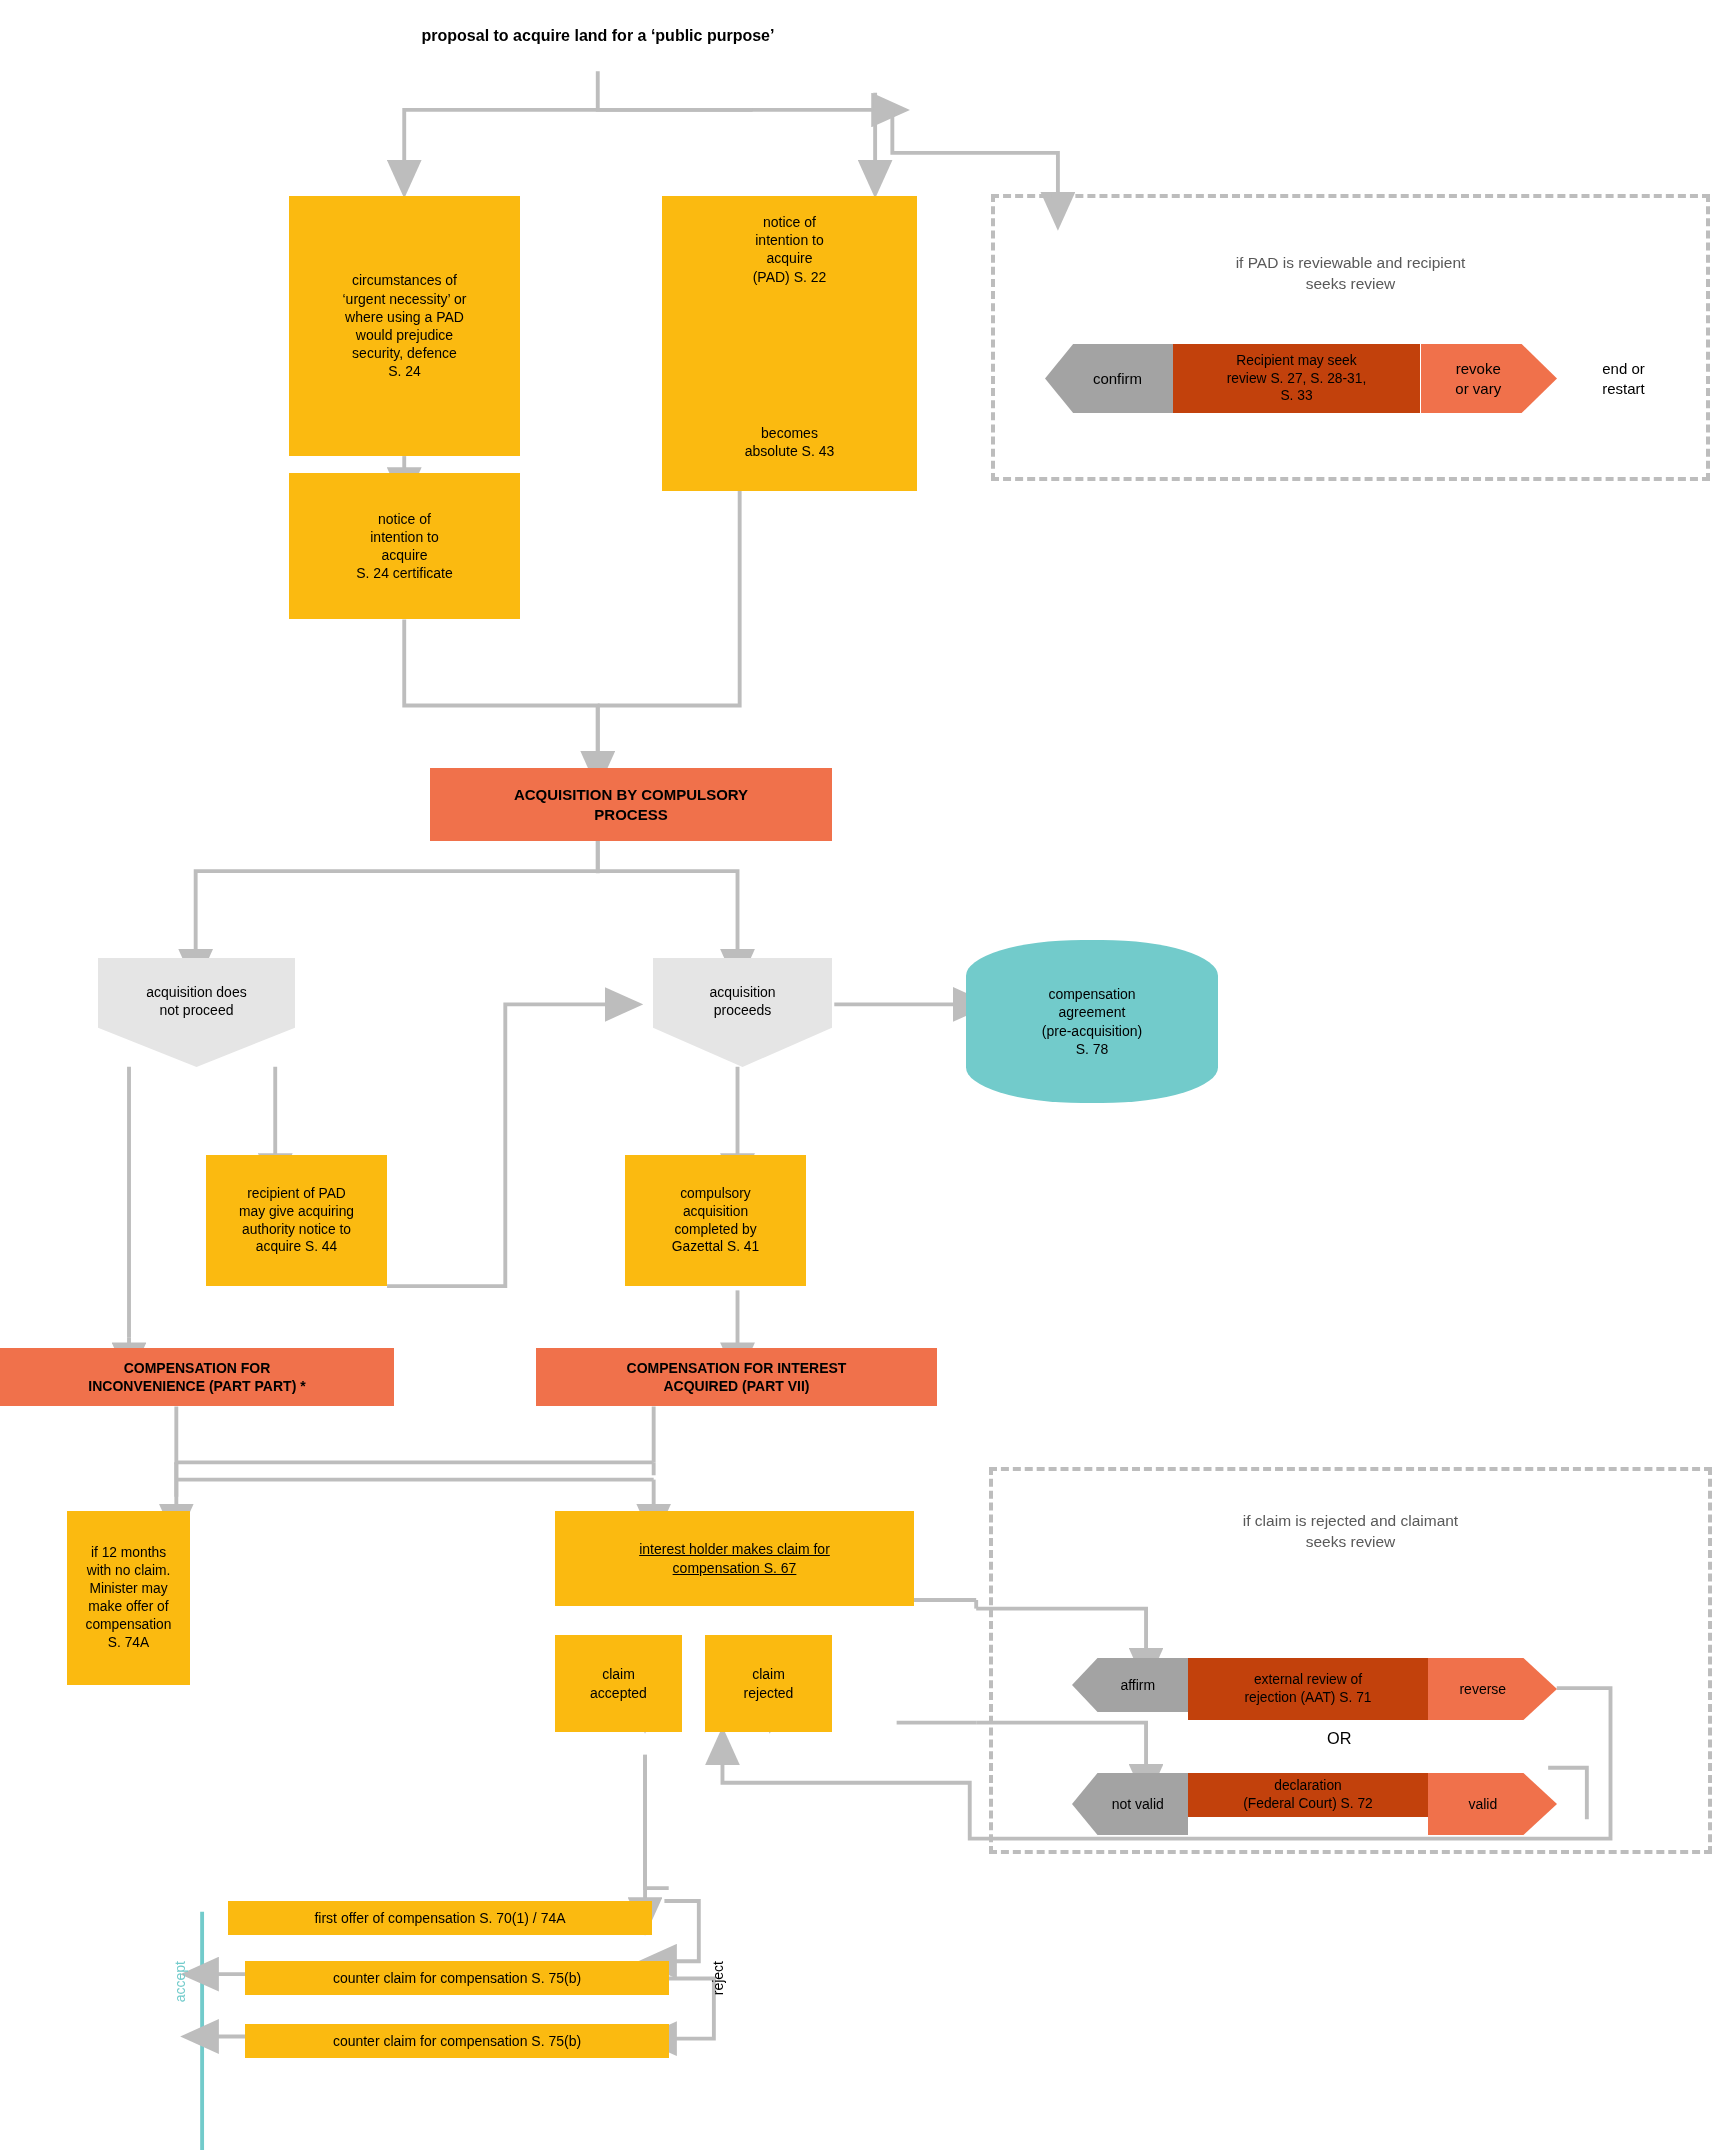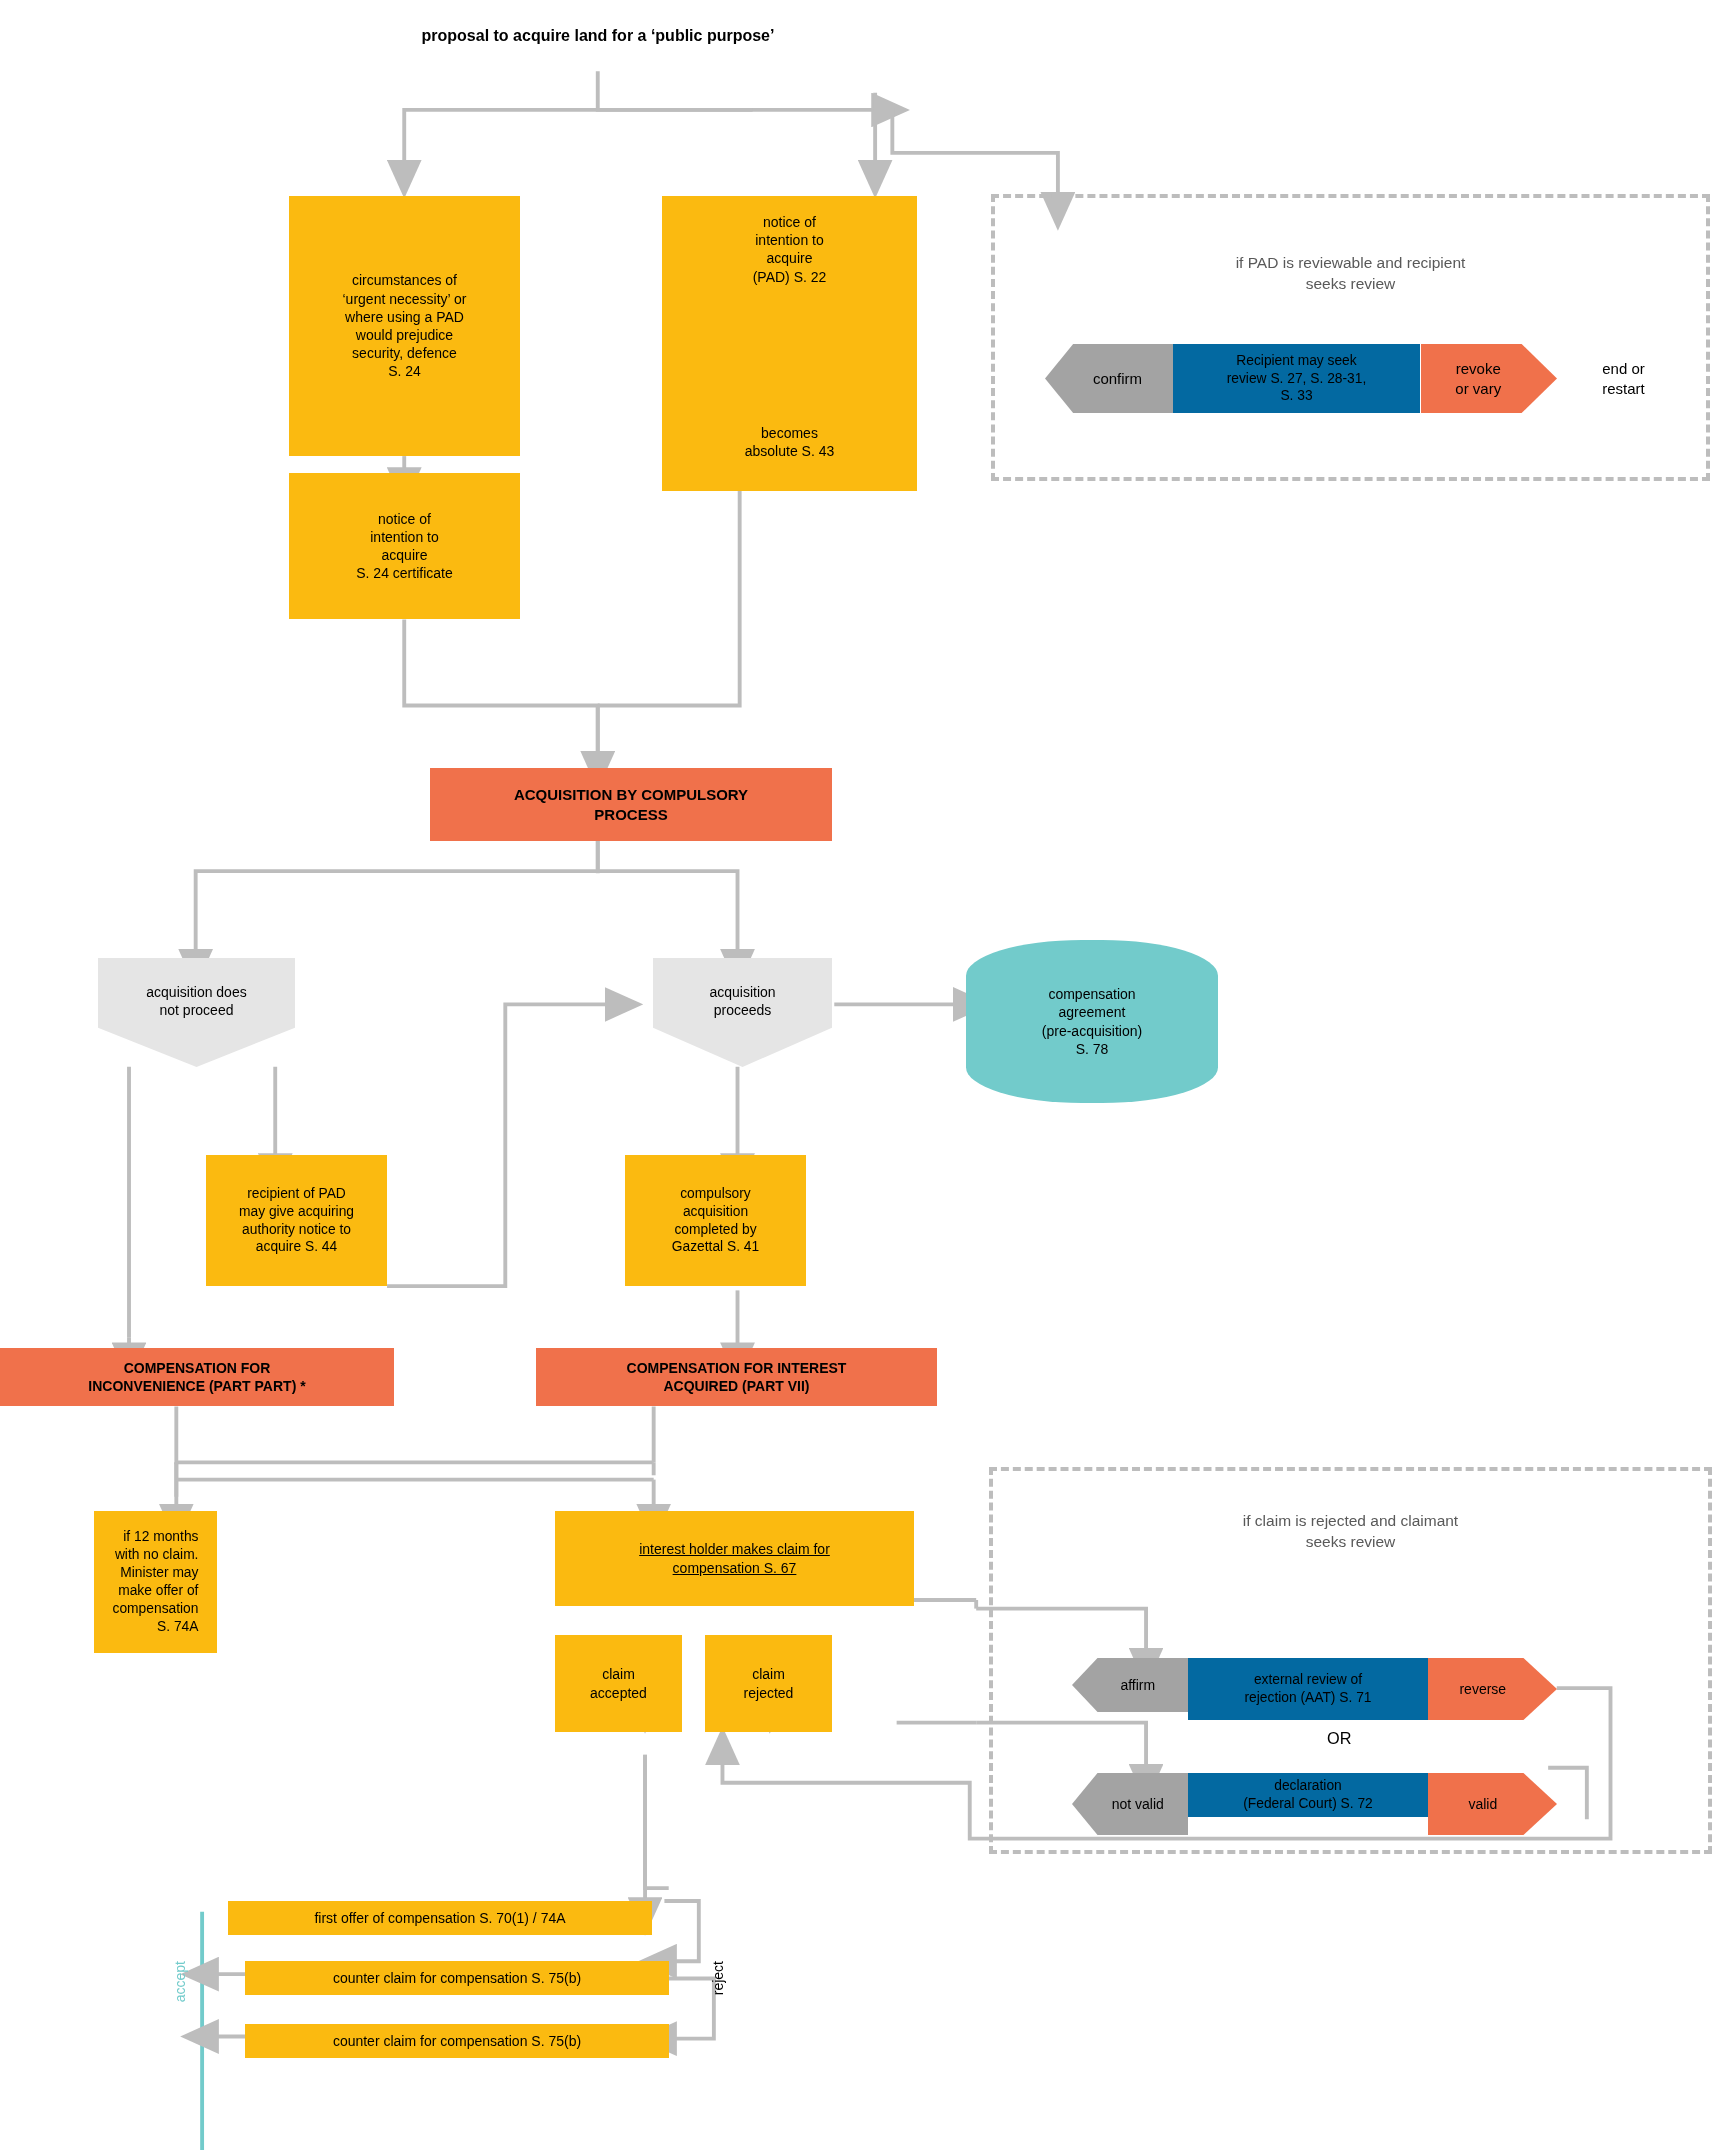--- a/index.html
+++ b/index.html
@@ -10,21 +10,21 @@
   .node{position:absolute;box-sizing:border-box;display:flex;align-items:center;
         justify-content:center;text-align:center;color:#000;line-height:1.30;
         font-family:"Liberation Sans","DejaVu Sans",sans-serif;}
   .node span{display:block;padding:0 3.4px;white-space:pre-line;}
 
   .yellow{background:#FBBA10;}
   .orange{background:#F0714B;font-weight:bold;}
   .purple{background:#e5e5e5;}
   .teal{background:#72CBCB;}
   .green{background:#a3a3a3;}
-  .grey{background:#0369a1;}
+  .grey{background:#c2410c;}
   .plain{background:transparent;}
 
   .bold{font-weight:bold;}
   .dashbox{position:absolute;box-sizing:border-box;border:4.7px dashed #BDBDBD;background:transparent;}
   .caption{position:absolute;color:#595959;text-align:center;line-height:1.35;
            font-family:"Liberation Sans","DejaVu Sans",sans-serif;}
   .lbl{position:absolute;color:#000;font-family:"Liberation Sans","DejaVu Sans",sans-serif;text-align:right;}
   .lbl-teal{color:#72CBCB;}
   .vert{writing-mode:vertical-rl;}
 
@@ -224,21 +224,21 @@
   <div class="node orange" style="left:0px;top:1348px;width:394px;height:58px;font-size:14px;">
     <span>COMPENSATION FOR
 INCONVENIENCE (PART PART) *</span>
   </div>
 
   <div class="node orange" style="left:536px;top:1348px;width:401px;height:58px;font-size:14px;">
     <span>COMPENSATION FOR INTEREST
 ACQUIRED (PART VII)</span>
   </div>
 
-  <div class="node yellow" style="left:94px;top:1511px;width:123px;height:142px;font-size:13.8px;text-align:right;">
+  <div class="node yellow" style="left:67px;top:1511px;width:123px;height:174px;font-size:13.8px;">
     <span>if 12 months
 with no claim.
 Minister may
 make offer of
 compensation
 S. 74A</span>
   </div>
 
   <div class="node yellow" style="left:555px;top:1511px;width:359px;height:95px;font-size:14px;text-decoration:underline;">
     <span>interest holder makes claim for

